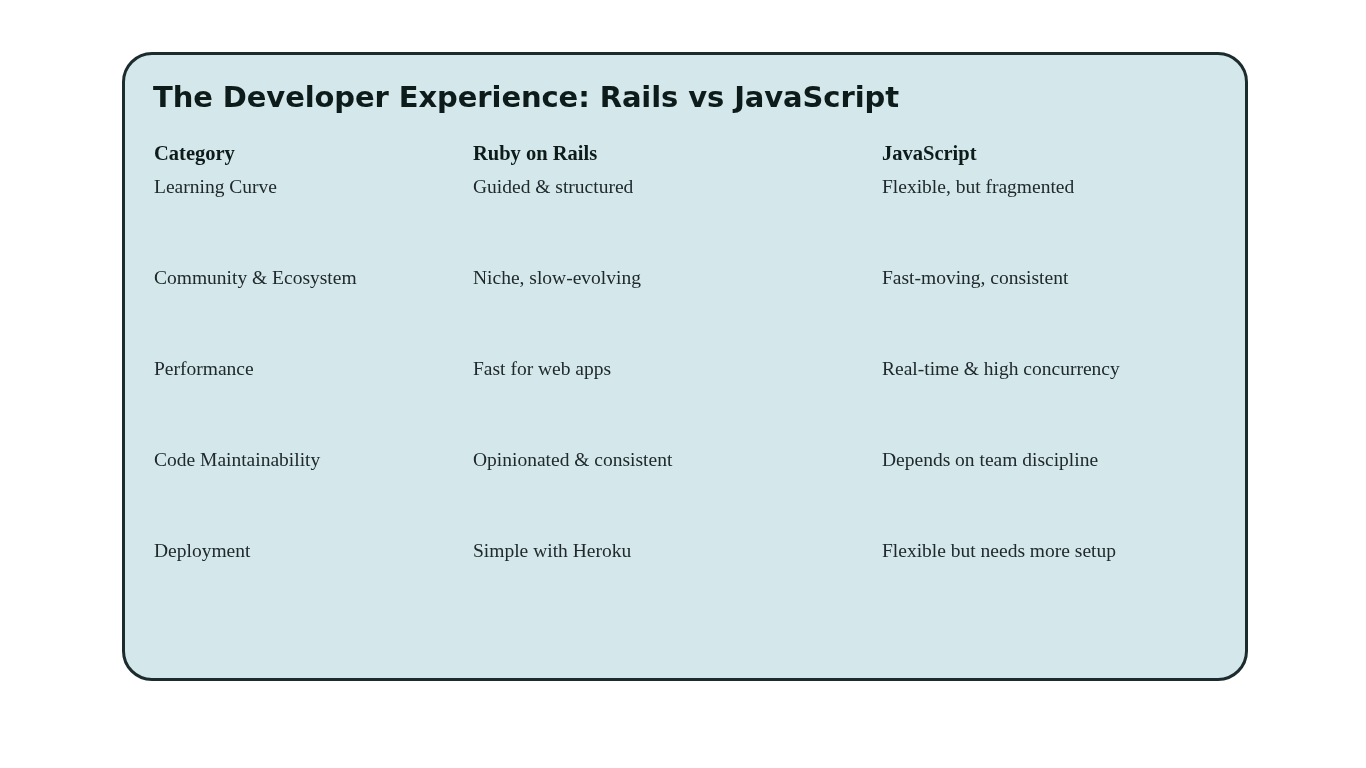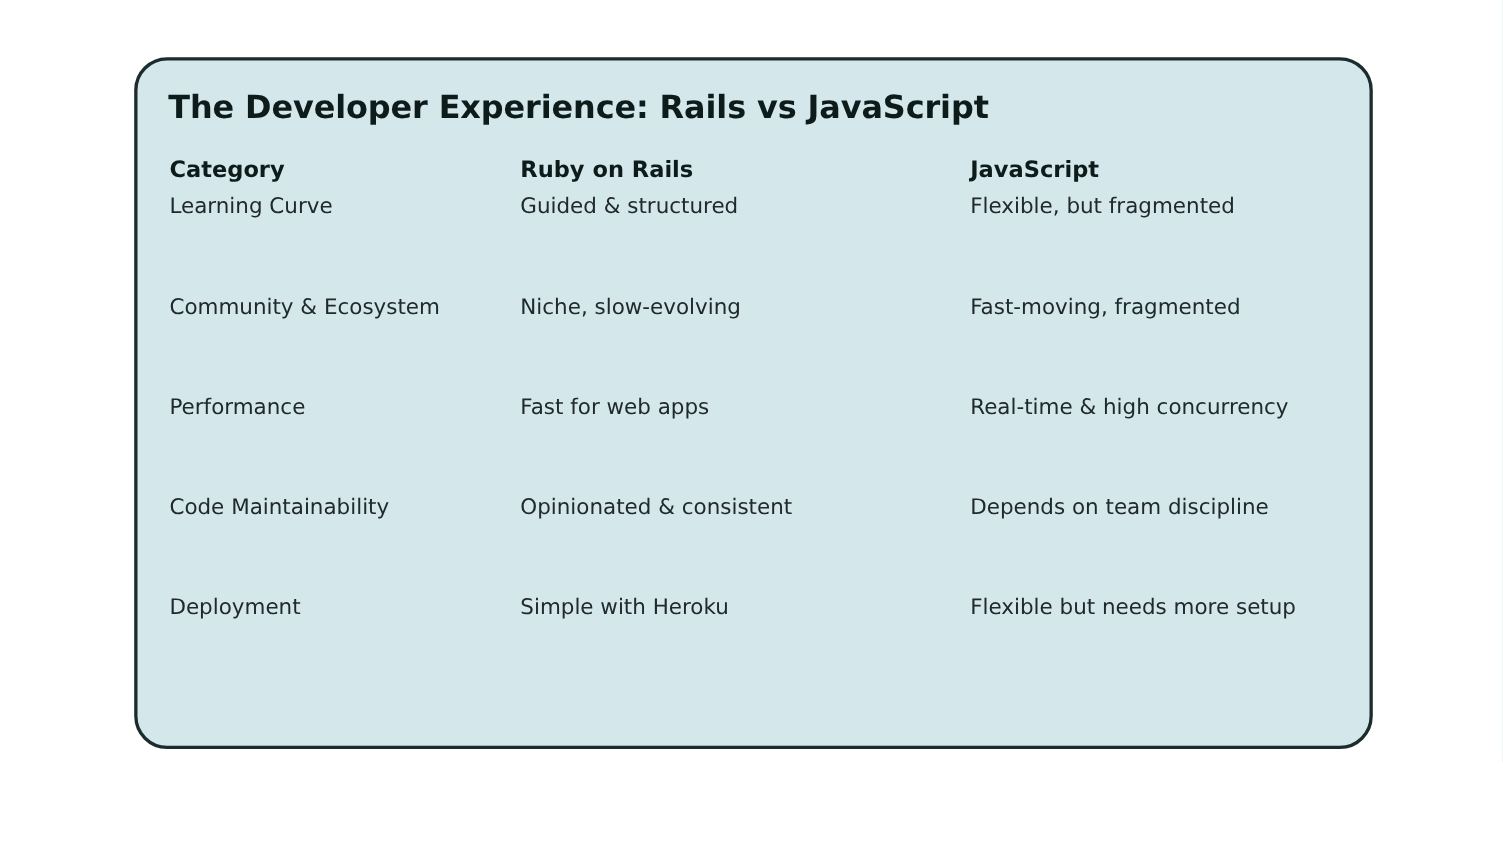--- a/index.html
+++ b/index.html
@@ -48,20 +48,21 @@
     line-height: 1.15;
   }
 
   #comparison-table {
     position: absolute;
     left: 1px;
     top: 61px;
     width: 1075px;
     border-collapse: collapse;
     table-layout: fixed;
+    font-family: Liberation Serif, serif;
   }
 
   #comparison-table col.col-category { width: 319px; }
   #comparison-table col.col-rails    { width: 409px; }
   #comparison-table col.col-js       { width: 347px; }
 
   #comparison-table th {
     text-align: left;
     font-size: 20.5px;
     font-weight: bold;
@@ -111,21 +112,21 @@
       </thead>
       <tbody>
         <tr>
           <td>Learning Curve</td>
           <td>Guided &amp; structured</td>
           <td>Flexible, but fragmented</td>
         </tr>
         <tr>
           <td>Community &amp; Ecosystem</td>
           <td>Niche, slow-evolving</td>
-          <td>Fast-moving, fragmented</td>
+          <td>Fast-moving, consistent</td>
         </tr>
         <tr>
           <td>Performance</td>
           <td>Fast for web apps</td>
           <td>Real-time &amp; high concurrency</td>
         </tr>
         <tr>
           <td>Code Maintainability</td>
           <td>Opinionated &amp; consistent</td>
           <td>Depends on team discipline</td>

